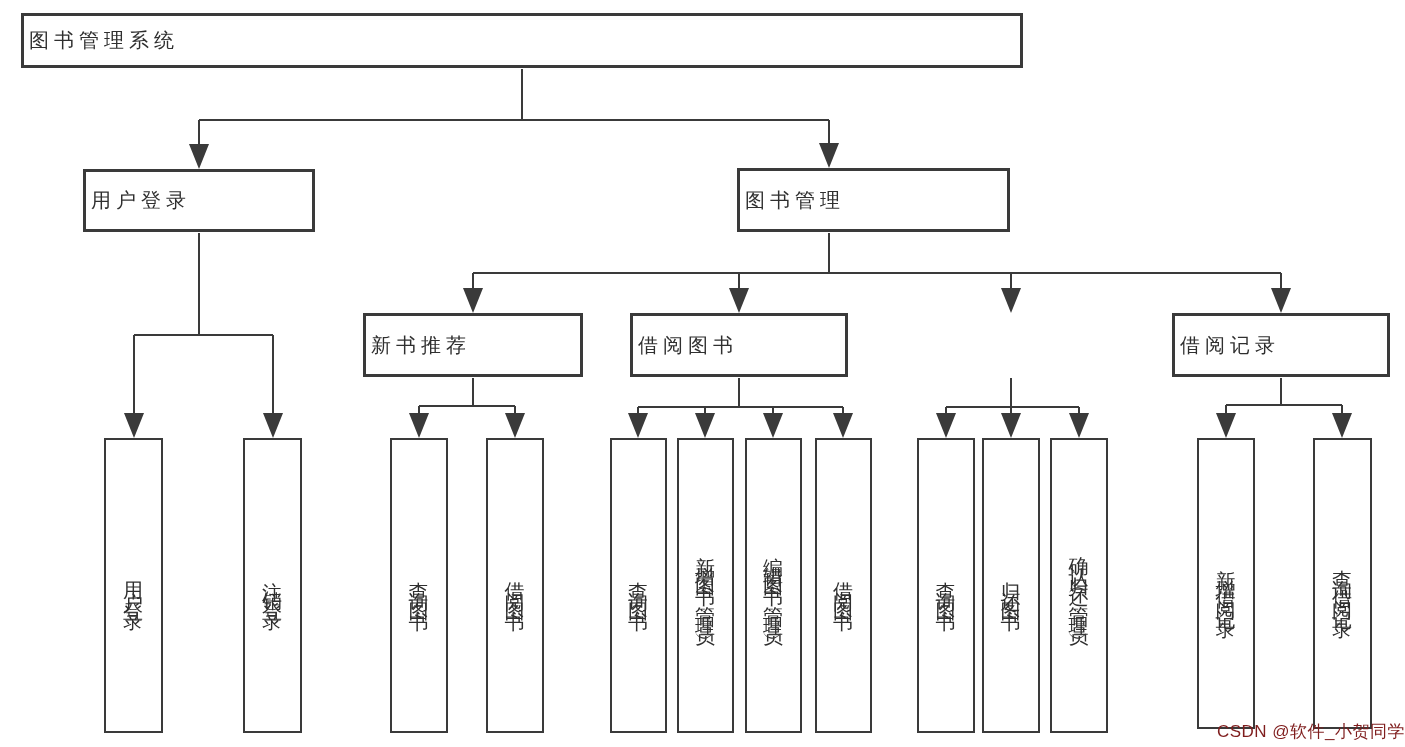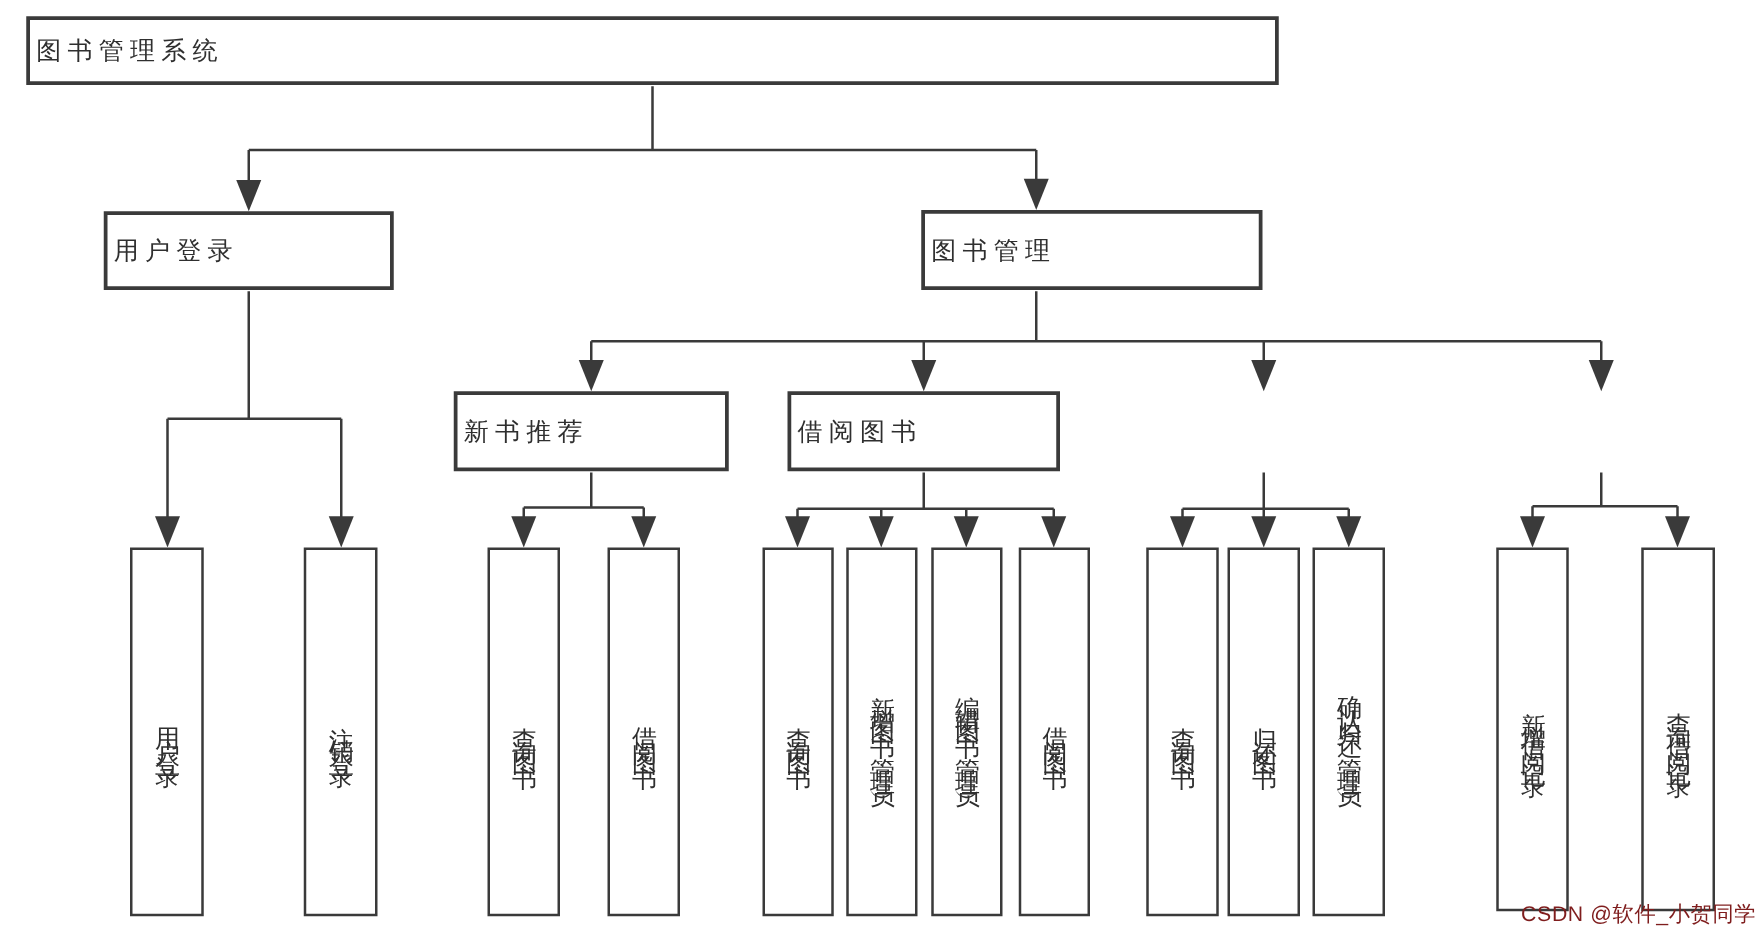--- a/index.html
+++ b/index.html
@@ -119,20 +119,23 @@
   <div class="node" style="left:737px; top:168px; width:273px; height:64px;">
     <span>图书管理</span>
   </div>
 
   <div class="node" style="left:363px; top:313px; width:220px; height:64px;">
     <span>新书推荐</span>
   </div>
   <div class="node" style="left:630px; top:313px; width:218px; height:64px;">
     <span>借阅图书</span>
   </div>
+  <div class="node" style="left:1172px; top:313px; width:218px; height:64px;">
+    <span>借阅记录</span>
+  </div>
 
   <div class="leaf" style="left:104px; top:438px; width:59px; height:295px;">
     <span>用户登录</span>
   </div>
   <div class="leaf" style="left:243px; top:438px; width:59px; height:295px;">
     <span>注销登录</span>
   </div>
 
   <div class="leaf" style="left:390px; top:438px; width:58px; height:295px;">
     <span>查询图书</span>

